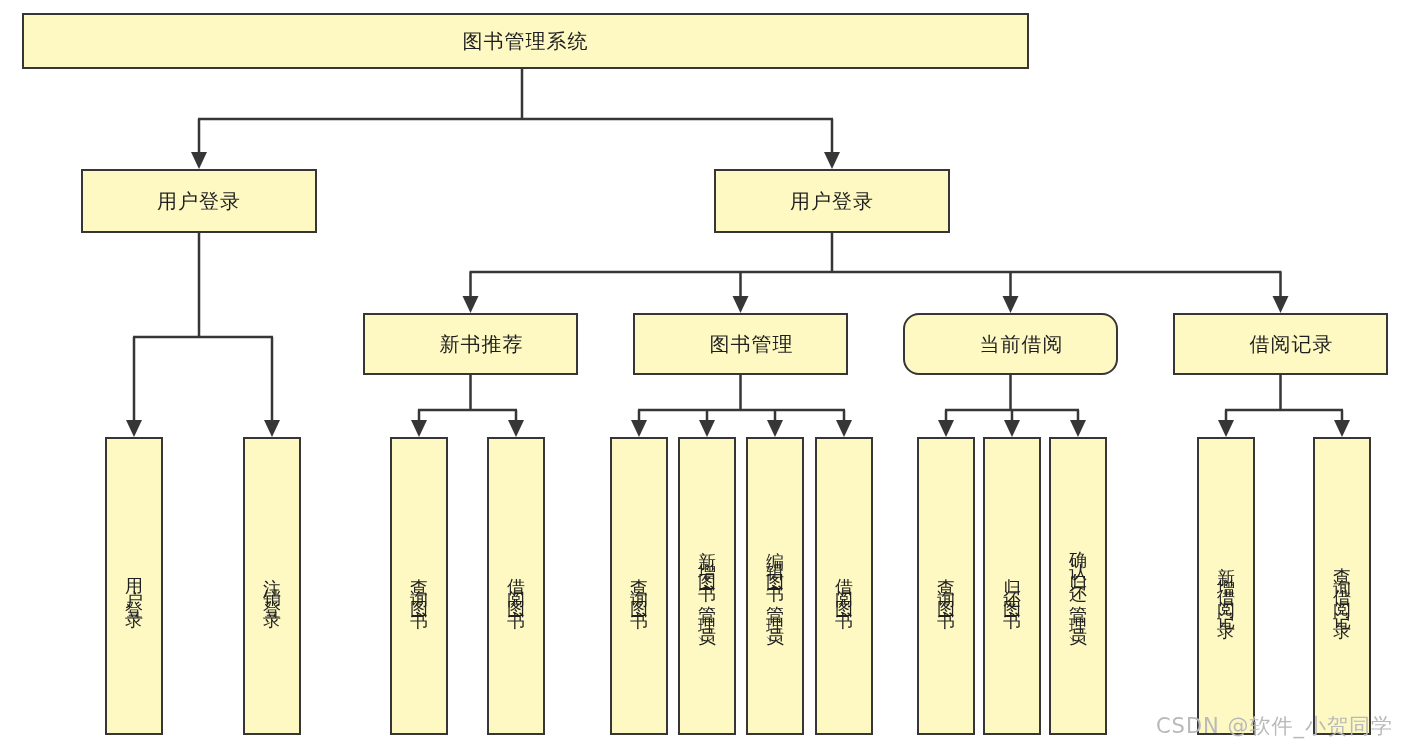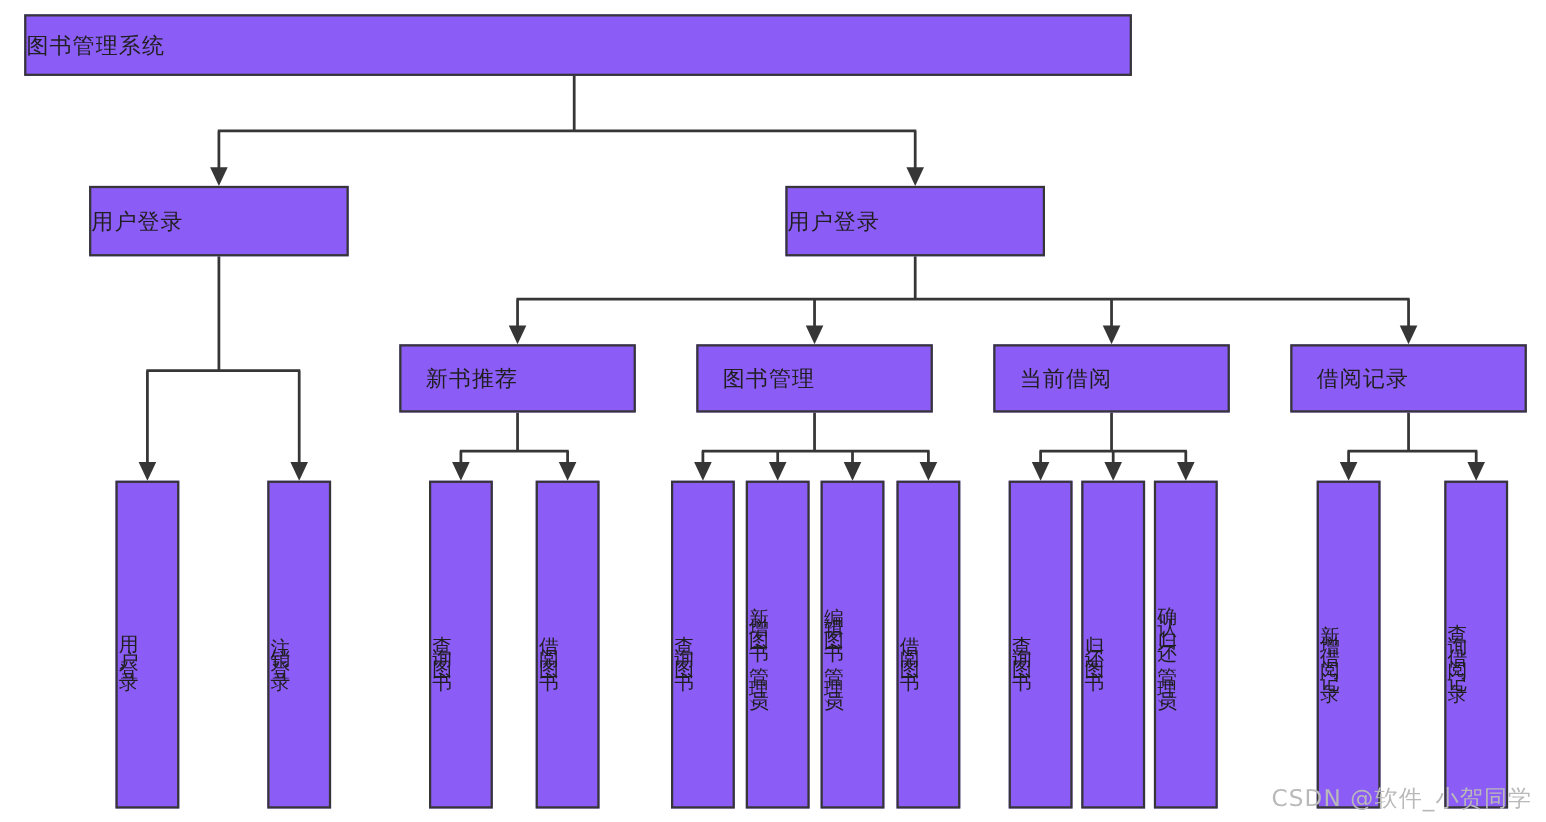--- a/index.html
+++ b/index.html
@@ -7,23 +7,23 @@
     position:relative;
     width:1405px;height:747px;
     background:#ffffff;
     font-family:"DejaVu Sans","Liberation Sans",sans-serif;
     overflow:hidden;
   }
   .wires{position:absolute;left:0;top:0;width:1405px;height:747px;}
   .box{
     position:absolute;
     box-sizing:border-box;
-    background:#8b5cf6;
+    background:#fef9c3;
     border:2.5px solid #363636;
-    display:flex;align-items:center;justify-content:flex-start;
+    display:flex;align-items:center;justify-content:center;
     color:#1f1f1f;
   }
   .box.h .label{
     font-size:20px;
     letter-spacing:1px;
     white-space:nowrap;
   }
   .box.v .label{
     writing-mode:vertical-rl;
     text-orientation:mixed;
@@ -118,21 +118,21 @@
   <div class="box h lvl2" style="left:714px;">
     <span class="label">用户登录</span>
   </div>
 
   <div class="box h lvl3" style="left:363px;">
     <span class="label">新书推荐</span>
   </div>
   <div class="box h lvl3" style="left:633px;">
     <span class="label">图书管理</span>
   </div>
-  <div class="box h lvl3" style="left:903px;">
+  <div class="box h lvl3" style="left:903px;border-radius:16px;">
     <span class="label">当前借阅</span>
   </div>
   <div class="box h lvl3" style="left:1173px;">
     <span class="label">借阅记录</span>
   </div>
 
   <div class="box v leaf" style="left:105px;">
     <span class="label">用户登录</span>
   </div>
   <div class="box v leaf" style="left:243px;">

